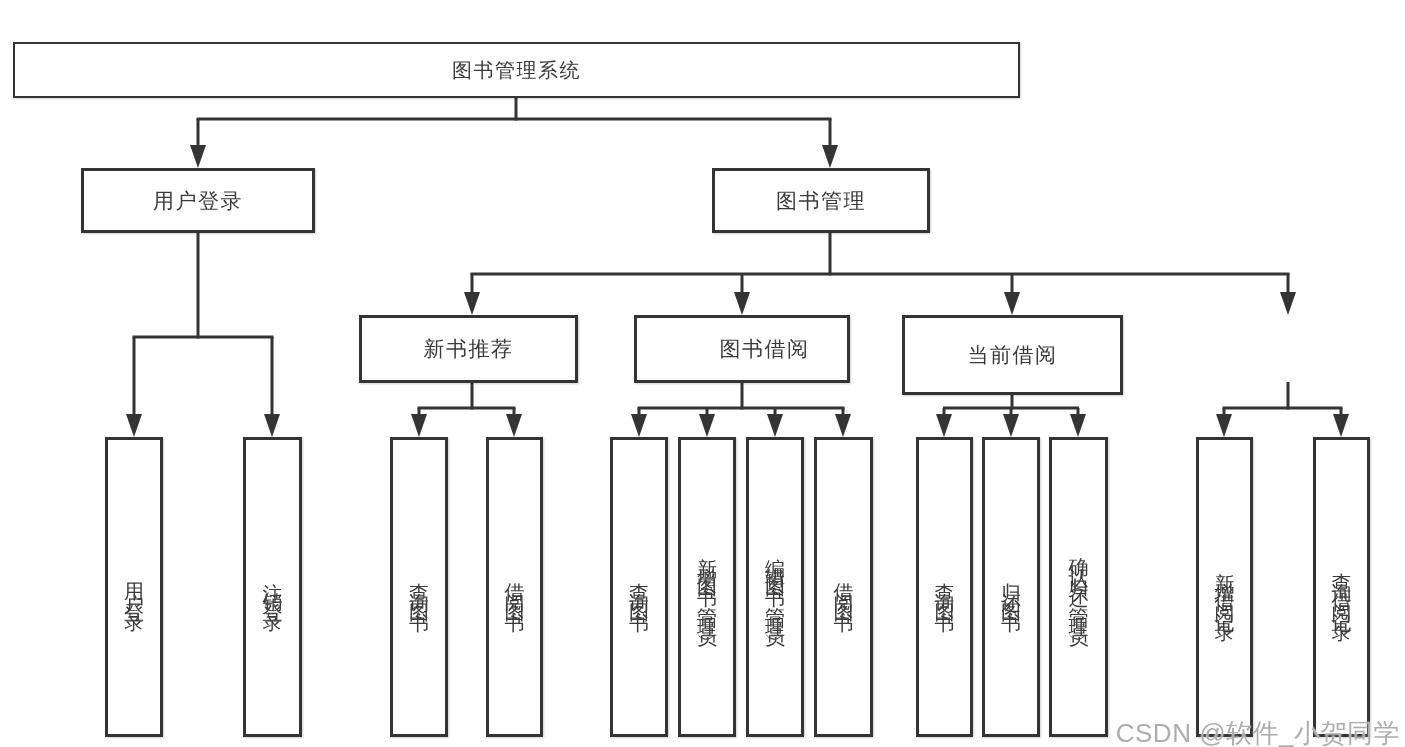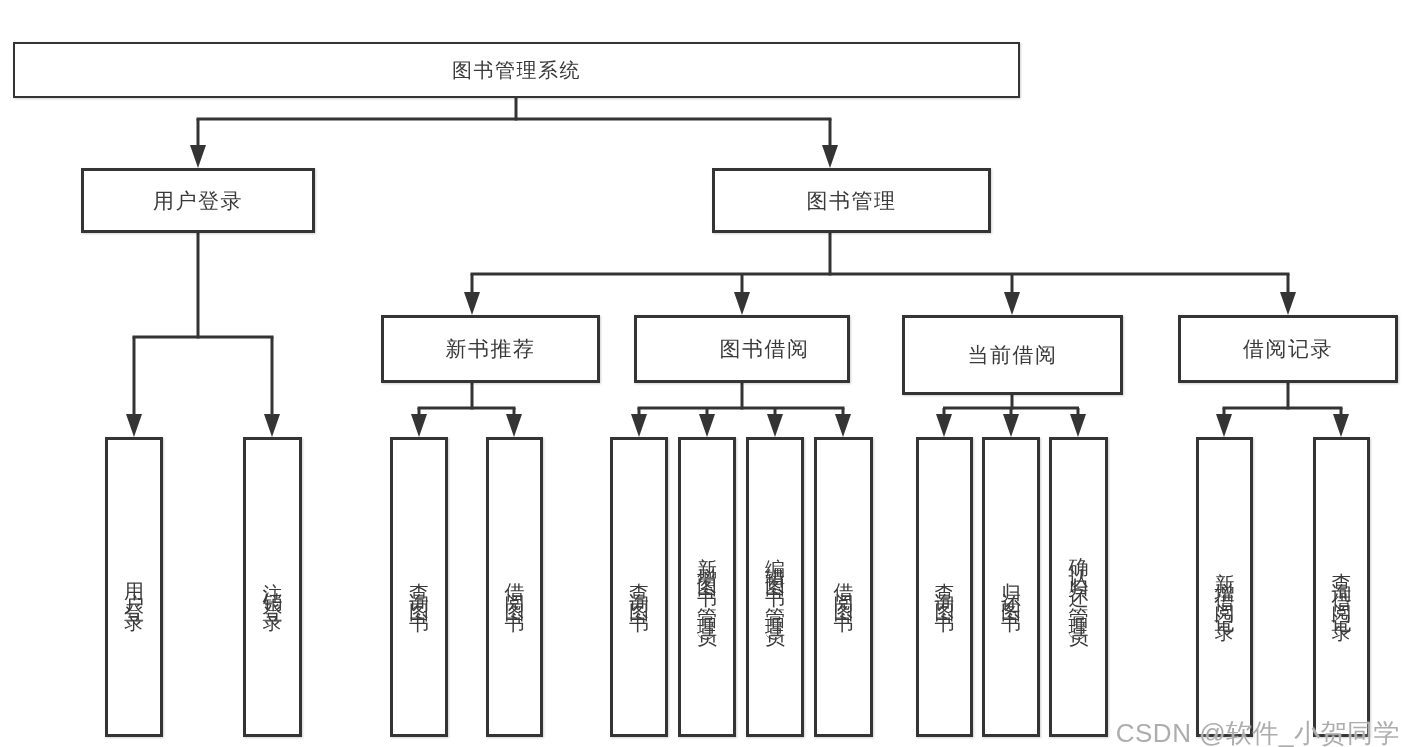--- a/index.html
+++ b/index.html
@@ -116,35 +116,32 @@
       <polygon points="1333,414 1349,414 1341,437"></polygon>
   </svg>
 
   <div class="box root-box" style="left:13px;top:13px;width:1007px;height:56px;margin-top:29px;">
     <span class="h-label">图书管理系统</span>
   </div>
 
   <div class="box" style="left:81px;top:168px;width:234px;height:65px;">
     <span class="h-label">用户登录</span>
   </div>
-  <div class="box" style="left:712px;top:168px;width:279px;height:65px;">
+  <div class="box" style="left:712px;top:168px;width:218px;height:65px;">
     <span class="h-label">图书管理</span>
   </div>
 
-  <div class="box" style="left:381px;top:315px;width:219px;height:68px;">
+  <div class="box" style="left:359px;top:315px;width:219px;height:68px;">
     <span class="h-label">新书推荐</span>
   </div>
   <div class="box" style="left:634px;top:315px;width:216px;height:68px;padding-left:45px;">
     <span class="h-label">图书借阅</span>
   </div>
   <div class="box" style="left:902px;top:315px;width:221px;height:80px;">
     <span class="h-label">当前借阅</span>
-  </div>
-  <div class="box" style="left:1178px;top:315px;width:220px;height:68px;">
-    <span class="h-label">借阅记录</span>
   </div>
 
   <div class="box leaf" style="left:105px;top:437px;width:58px;height:300px;">
     <span class="v-label">用户登录</span>
   </div>
   <div class="box leaf" style="left:243px;top:437px;width:59px;height:300px;">
     <span class="v-label">注销登录</span>
   </div>
 
   <div class="box leaf" style="left:390px;top:437px;width:58px;height:300px;">

